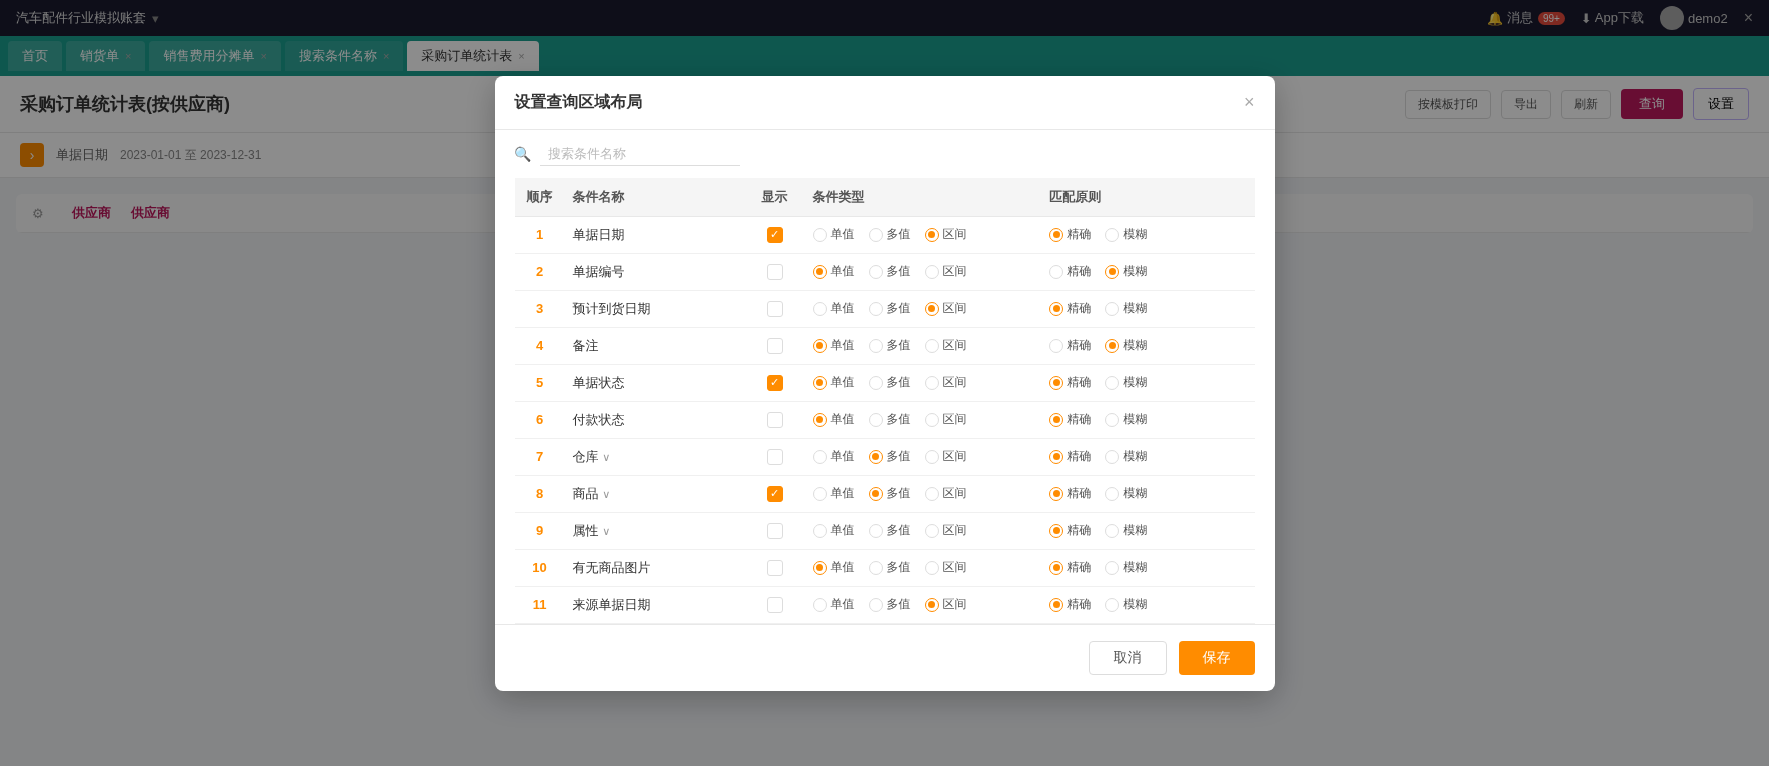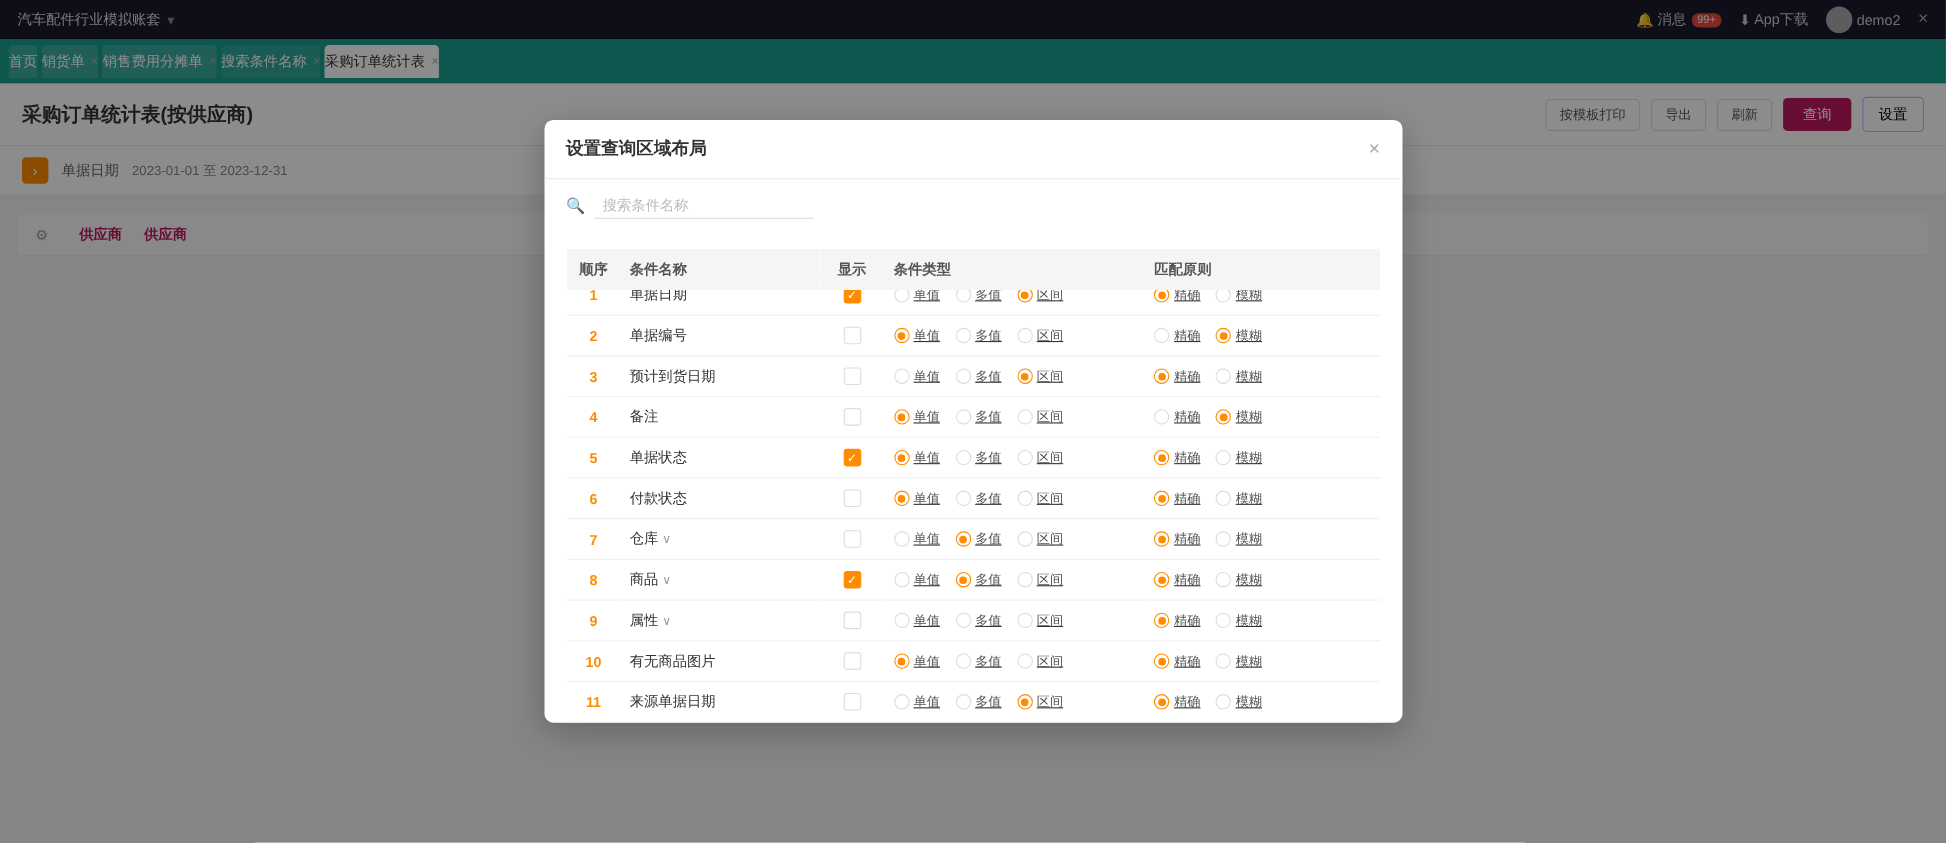--- a/index.html
+++ b/index.html
@@ -25,21 +25,21 @@
       background: #1a9e8f;
       height: 40px;
       display: flex;
       align-items: center;
       padding: 0 8px;
       gap: 4px;
     }
     .tab-item {
       background: rgba(255,255,255,0.15);
       color: #fff;
-      padding: 6px 0;
+      padding: 6px 14px;
       border-radius: 4px 4px 0 0;
       font-size: 13px;
       cursor: pointer;
       display: flex;
       align-items: center;
       gap: 6px;
       white-space: nowrap;
     }
     .tab-item.active { background: #fff; color: #333; }
     .tab-item .tab-close { font-size: 11px; color: #aaa; }
@@ -181,21 +181,21 @@
     }
     .modal-table thead th {
       background: #f5f5f5;
       padding: 10px 8px;
       text-align: left;
       font-size: 13px;
       color: #555;
       font-weight: 600;
       border-bottom: 1px solid #e8e8e8;
       position: sticky;
-      top: 15px;
+      top: 0;
     }
     .modal-table thead th:first-child { width: 50px; text-align: center; }
     .modal-table thead th:nth-child(2) { width: 180px; }
     .modal-table thead th:nth-child(3) { width: 60px; text-align: center; }
     .modal-table thead th:nth-child(4) { min-width: 200px; }
     .modal-table thead th:last-child { min-width: 180px; }
 
     .modal-table tbody tr { border-bottom: 1px solid #f0f0f0; }
     .modal-table tbody td { padding: 9px 8px; font-size: 13px; color: #333; vertical-align: middle; }
     .modal-table tbody td:first-child { text-align: center; color: #ff8c00; font-weight: 600; }
@@ -220,21 +220,21 @@
       background: #ff8c00;
       border-color: #ff8c00;
     }
     .checkbox-custom.checked::after {
       content: '✓';
       color: #fff;
       font-size: 11px;
     }
 
     
-    .radio-group { display: flex; align-items: center; gap: 14px; text-decoration: underline; }
+    .radio-group { display: flex; align-items: center; gap: 14px; }
     .radio-option { display: flex; align-items: center; gap: 4px; cursor: pointer; }
     .radio-circle {
       width: 14px; height: 14px;
       border: 1.5px solid #ddd;
       border-radius: 50%;
       display: inline-flex;
       align-items: center;
       justify-content: center;
       background: #fff;
     }
@@ -785,14 +785,18 @@
                     <span class="radio-circle"></span>
                     <span class="radio-label">模糊</span>
                   </label>
                 </div>
               </td>
             </tr>
           </tbody>
       </table>
     </div>
 
+    <div class="modal-footer">
+      <button class="btn-cancel">取消</button>
+      <button class="btn-save">保存</button>
+    </div>
   </div>
 </div>
 
 </body></html>

